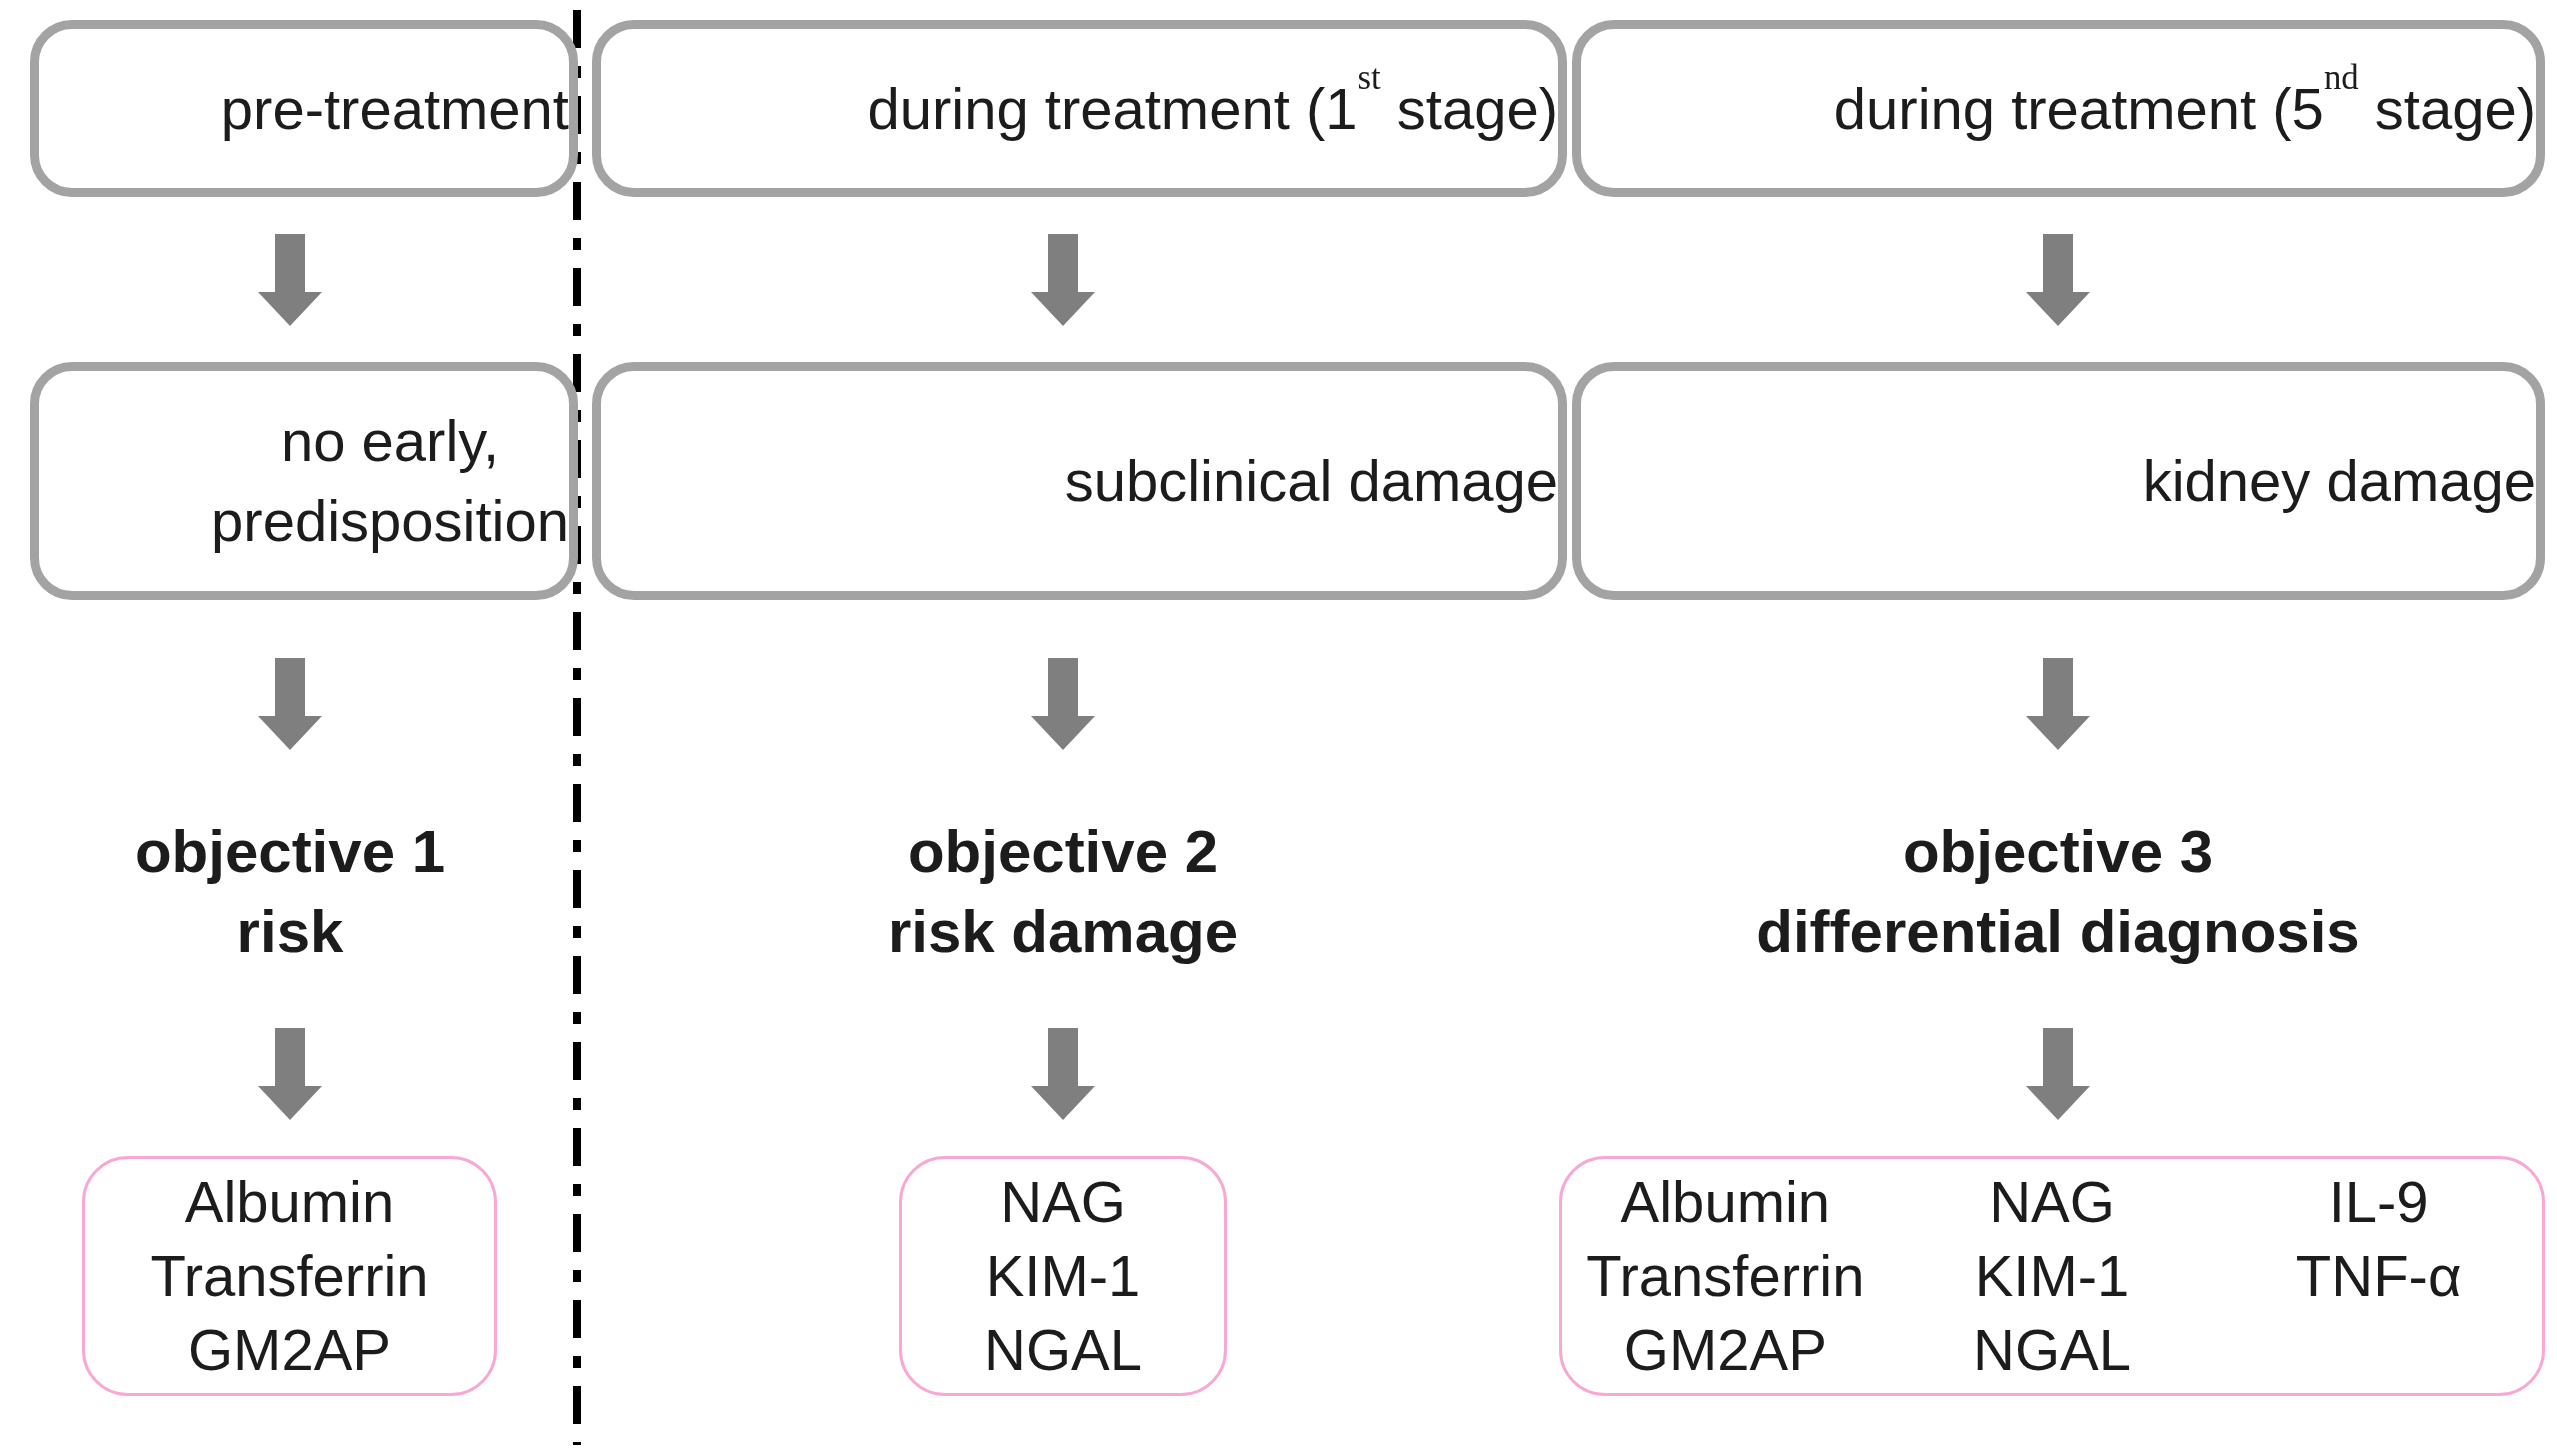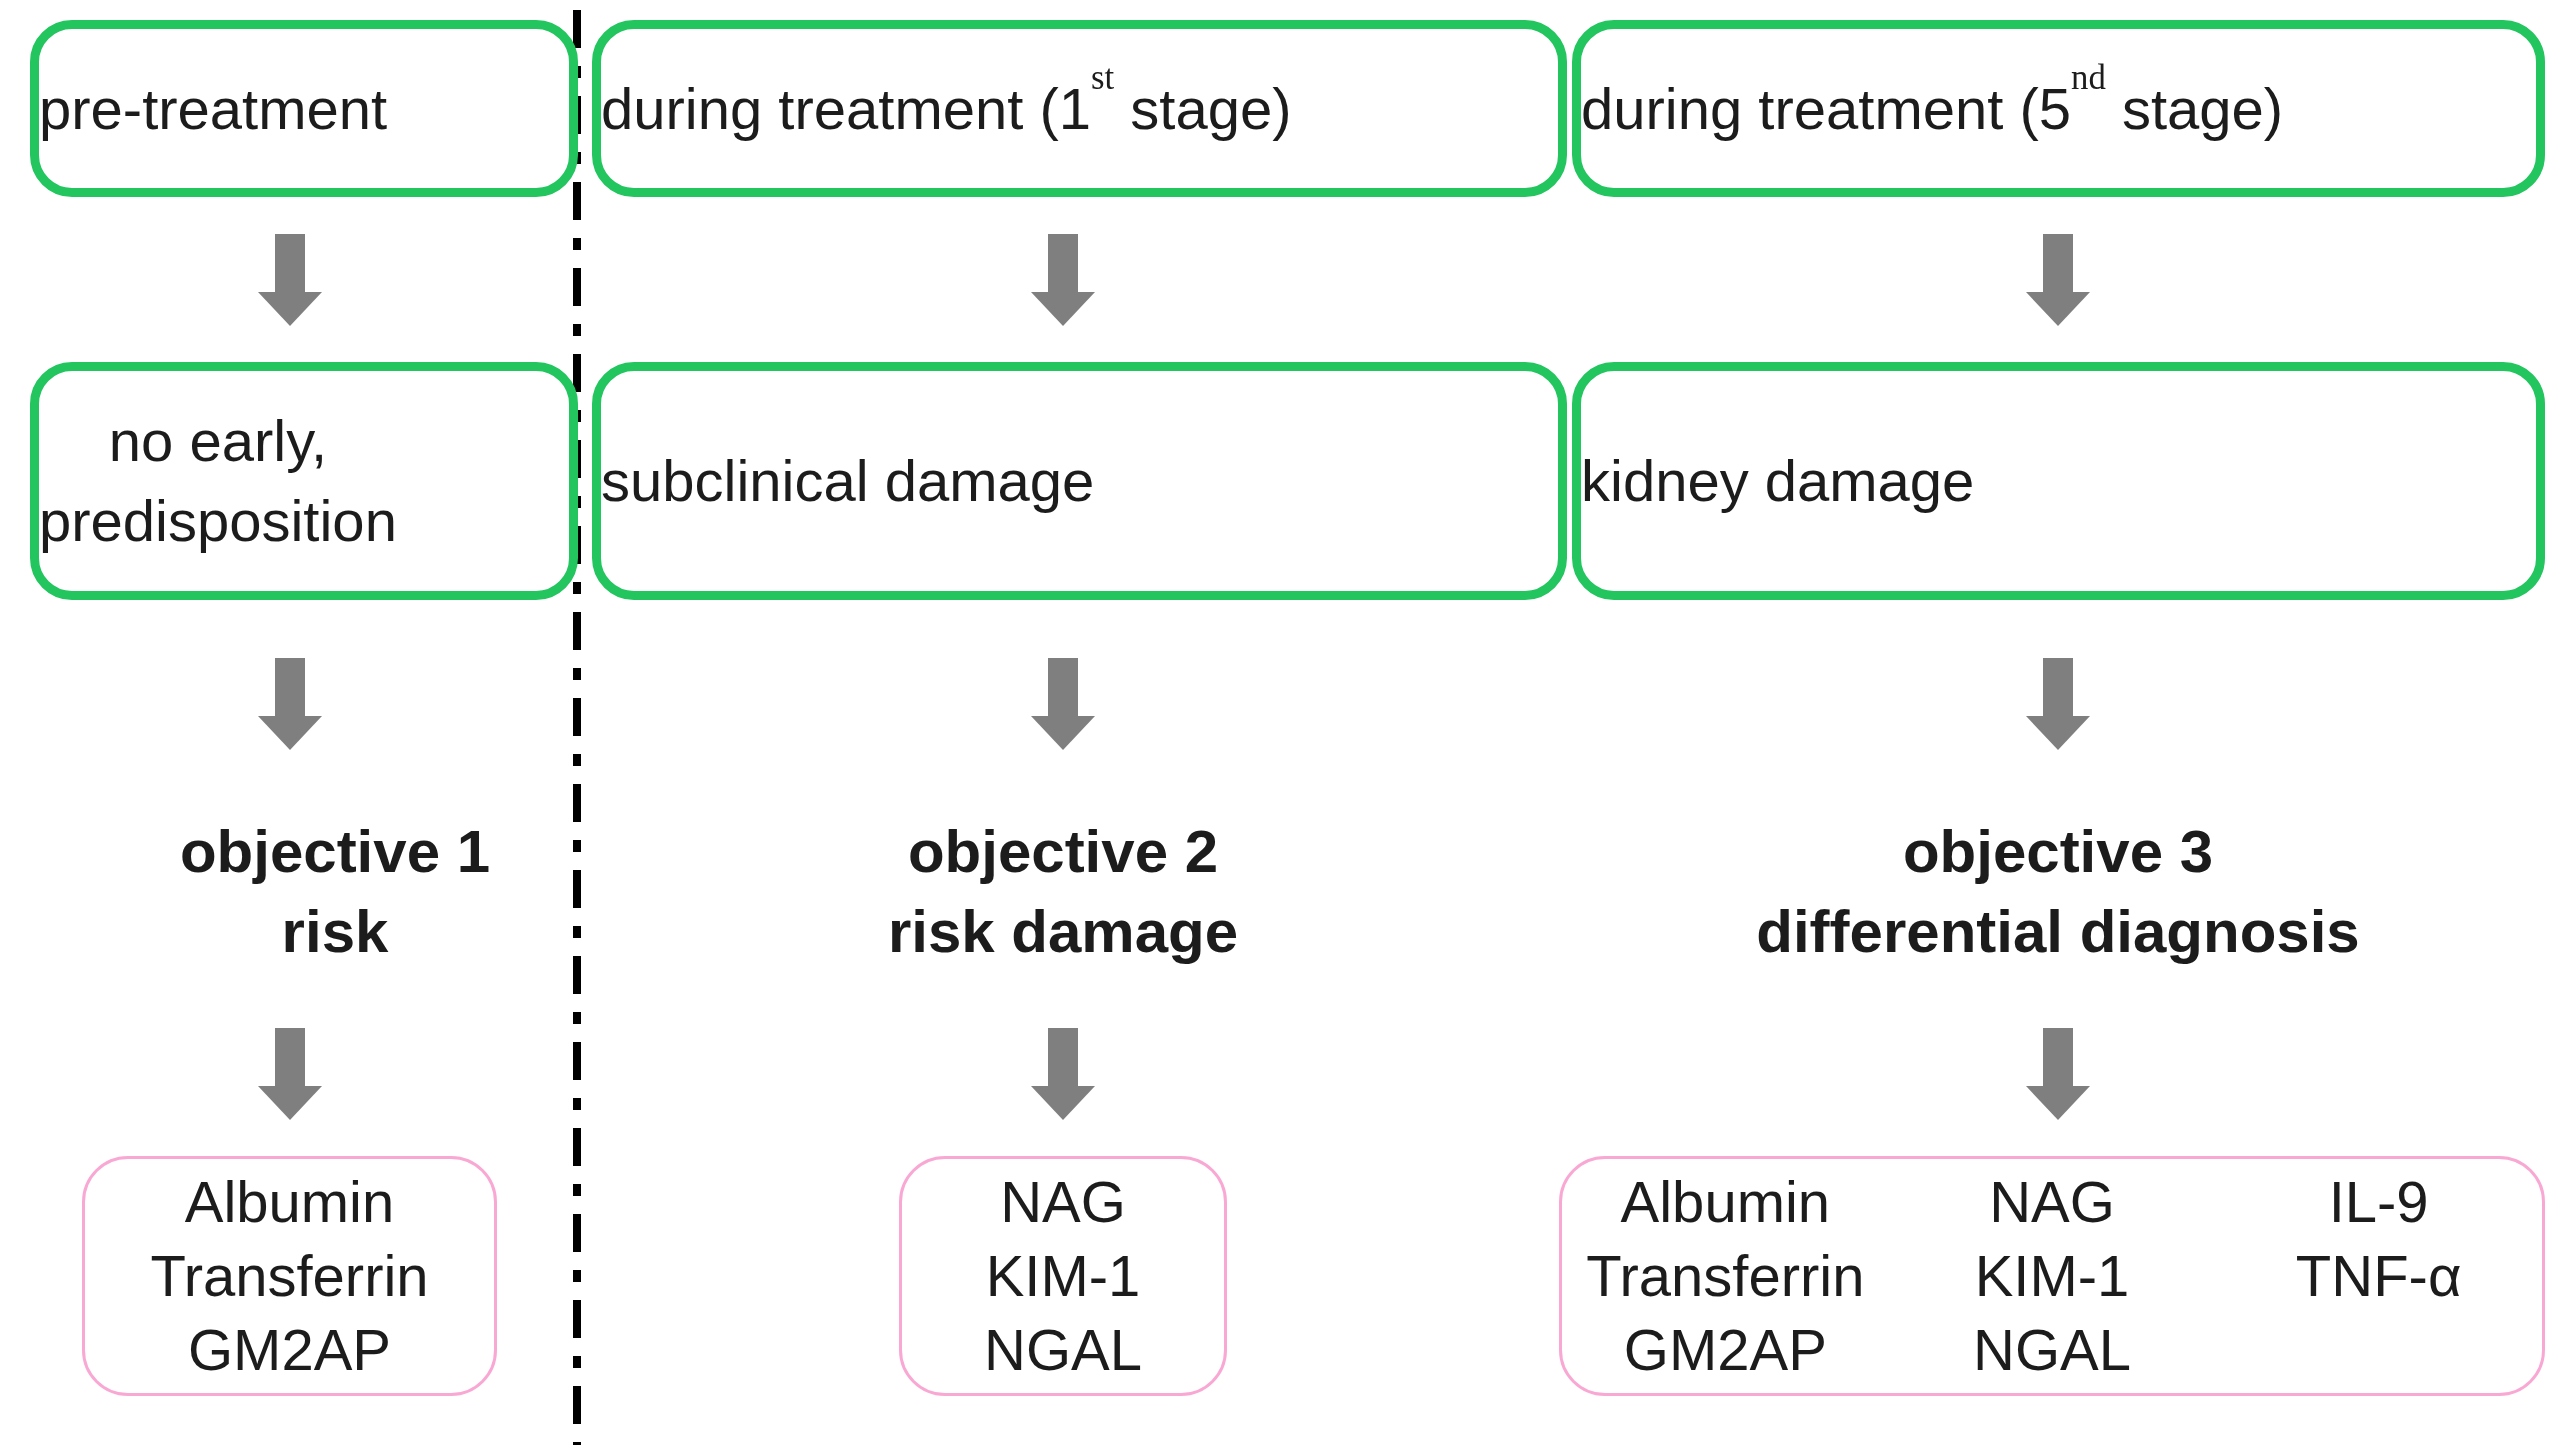--- a/index.html
+++ b/index.html
@@ -25,25 +25,25 @@
     width: 16px;
     height: 1451px;
     z-index: 0;
   }
 
   
   .bigbox {
     position: absolute;
     box-sizing: border-box;
     background: #ffffff;
-    border: 9px solid #22c55e;
+    border: 9px solid #a3a3a3;
     border-radius: 42px;
     display: flex;
     align-items: center;
-    justify-content: flex-start;
+    justify-content: flex-end;
     text-align: center;
     font-size: 58px;
     line-height: 80px;
     white-space: pre-line;
     z-index: 1;
   }
   .row-stage { top: 20px;  height: 177px; }
   .row-state { top: 362px; height: 238px; }
   .box-c1 { left: 30px;   width: 548px; }
   .box-c2 { left: 592px;  width: 975px; }
@@ -60,21 +60,21 @@
   
   .objective {
     position: absolute;
     top: 812px;
     text-align: center;
     font-weight: bold;
     font-size: 60px;
     line-height: 80px;
     z-index: 1;
   }
-  .obj-c1 { left: 0px;    width: 580px; padding-left: 45px; }
+  .obj-c1 { left: 0px;    width: 580px; }
   .obj-c2 { left: 663px;  width: 800px; }
   .obj-c3 { left: 1658px; width: 800px; }
   .objective span { display: block; }
 
   
   .arrow {
     position: absolute;
     width: 64px;
     height: 92px;
     z-index: 1;

